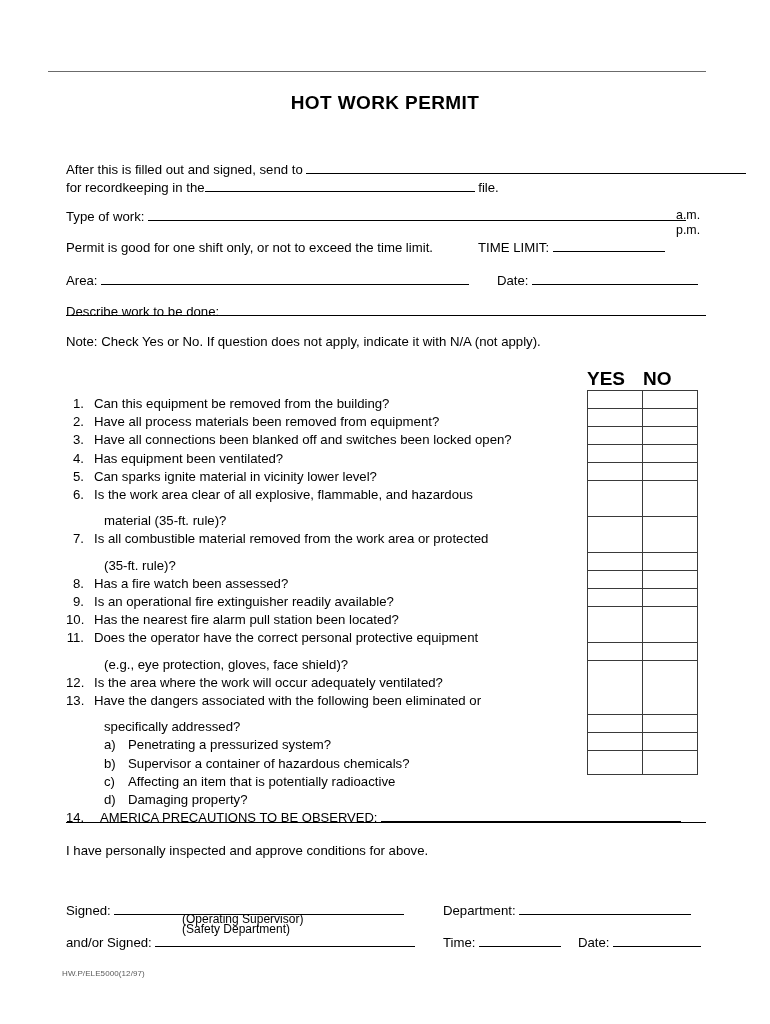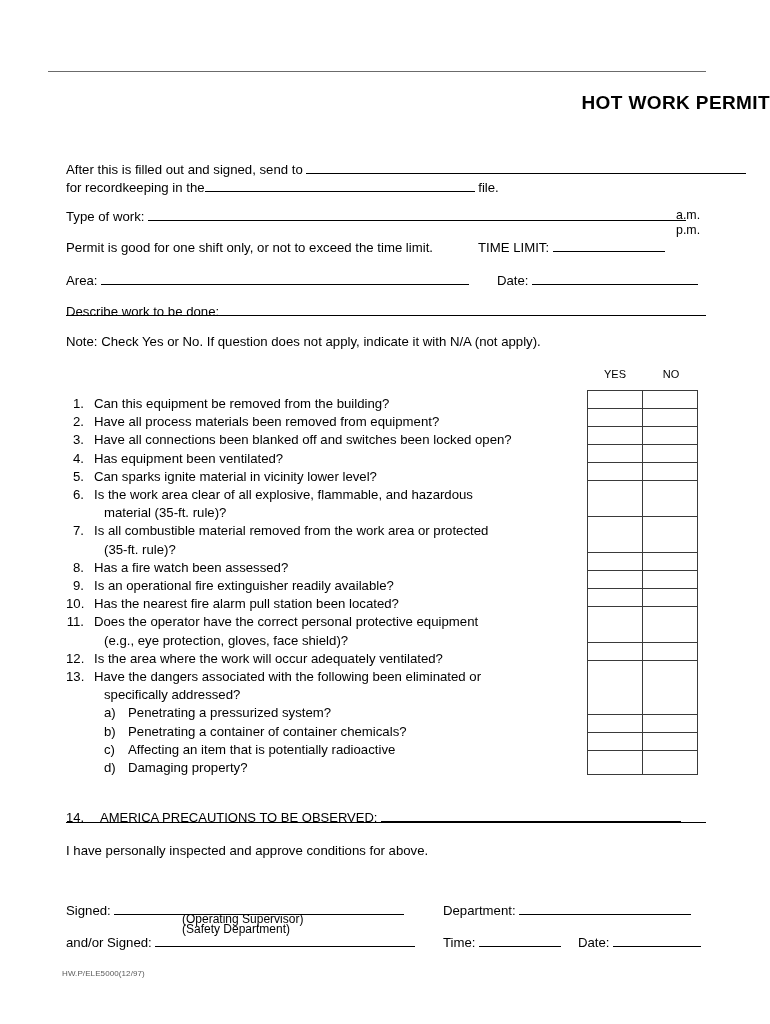--- a/index.html
+++ b/index.html
@@ -69,21 +69,21 @@
     height: 0;
     border-top: 1.6px solid #6b6b6b;
   }
 
   
   .doc-title {
     position: absolute;
     left: 0;
     top: 92px;
     width: 770px;
-    text-align: right;
+    text-align: center;
     font-size: 19px;
     font-weight: bold;
     letter-spacing: 0.4px;
   }
 
   
   .row {
     position: absolute;
     display: flex;
     align-items: baseline;
@@ -125,38 +125,38 @@
     align-items: flex-start;
   }
   .qnum {
     width: 28px;
     flex: none;
     text-align: right;
     padding-right: 10px;
     box-sizing: border-box;
   }
   .qtext { flex: 1; }
-  .qcont { padding-left: 38px; }
+  .qcont { padding-left: 38px; margin-top: 8px; }
   .subitem {
     display: flex;
     align-items: flex-start;
     padding-left: 38px;
   }
   .subnum {
     width: 24px;
     flex: none;
   }
 
   
   .yn-head {
     position: absolute;
     top: 368px;
-    font-size: 11px;
-    font-weight: normal;
-    text-align: center;
+    font-size: 19px;
+    font-weight: bold;
+    text-align: left;
     width: 56px;
   }
   #yes-head { left: 587px; }
   #no-head  { left: 643px; }
 
   .yn-table {
     position: absolute;
     left: 587px;
     top: 390px;
     width: 111px;
@@ -397,21 +397,21 @@
       <span class="qtext">Have the dangers associated with the following been eliminated or</span>
     </div>
     <div class="qcont">specifically addressed?</div>
 
     <div class="subitem">
       <span class="subnum">a)</span>
       <span class="qtext">Penetrating a pressurized system?</span>
     </div>
     <div class="subitem">
       <span class="subnum">b)</span>
-      <span class="qtext">Penetrating a container of container chemicals?</span>
+      <span class="qtext">Supervisor a container of hazardous chemicals?</span>
     </div>
     <div class="subitem">
       <span class="subnum">c)</span>
       <span class="qtext">Affecting an item that is potentially radioactive</span>
     </div>
     <div class="subitem">
       <span class="subnum">d)</span>
       <span class="qtext">Damaging property?</span>
     </div>
   </div>

